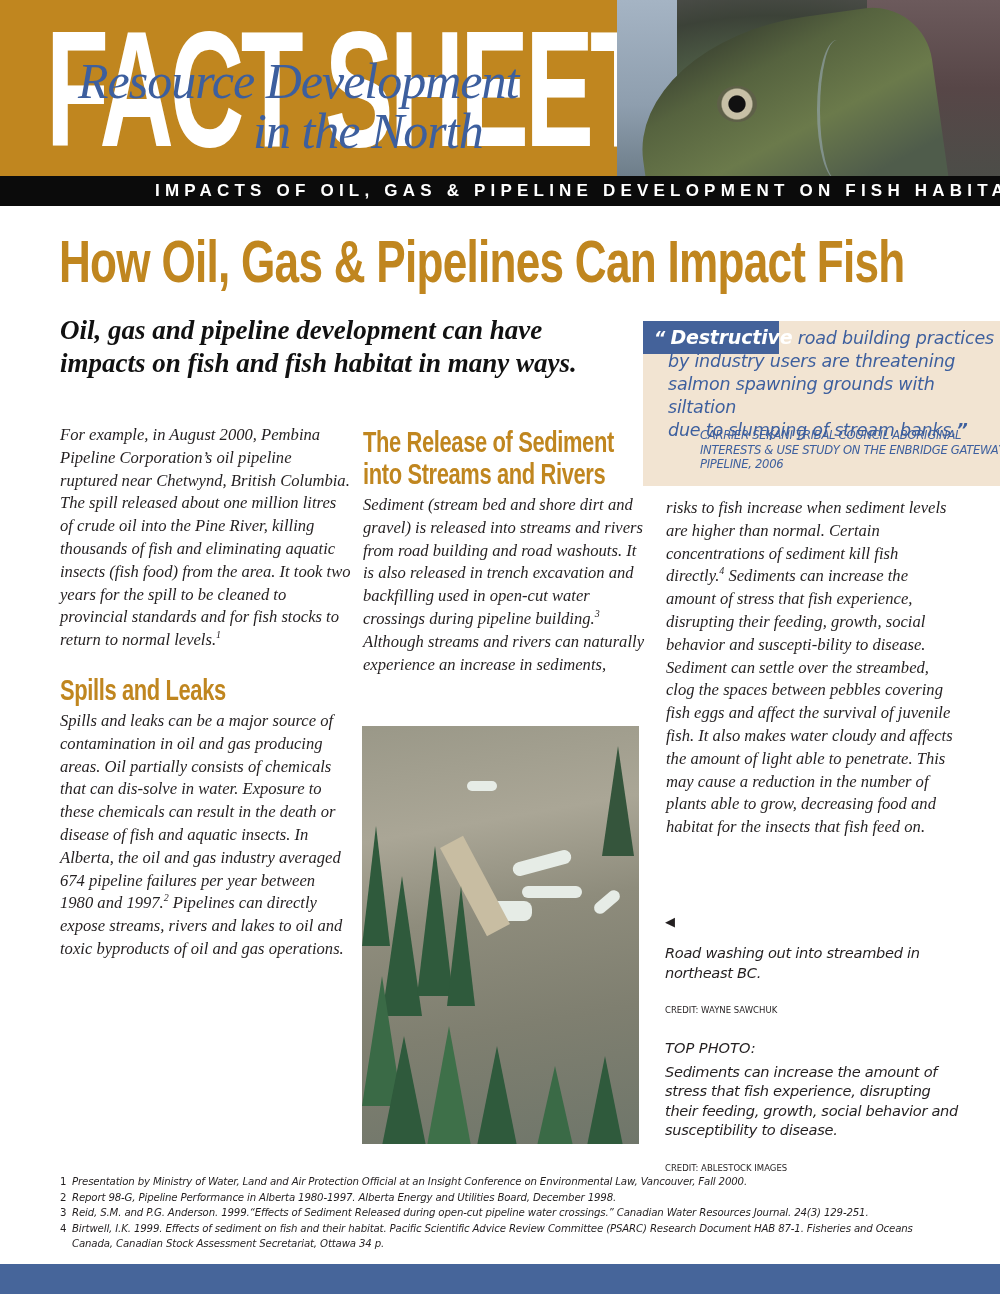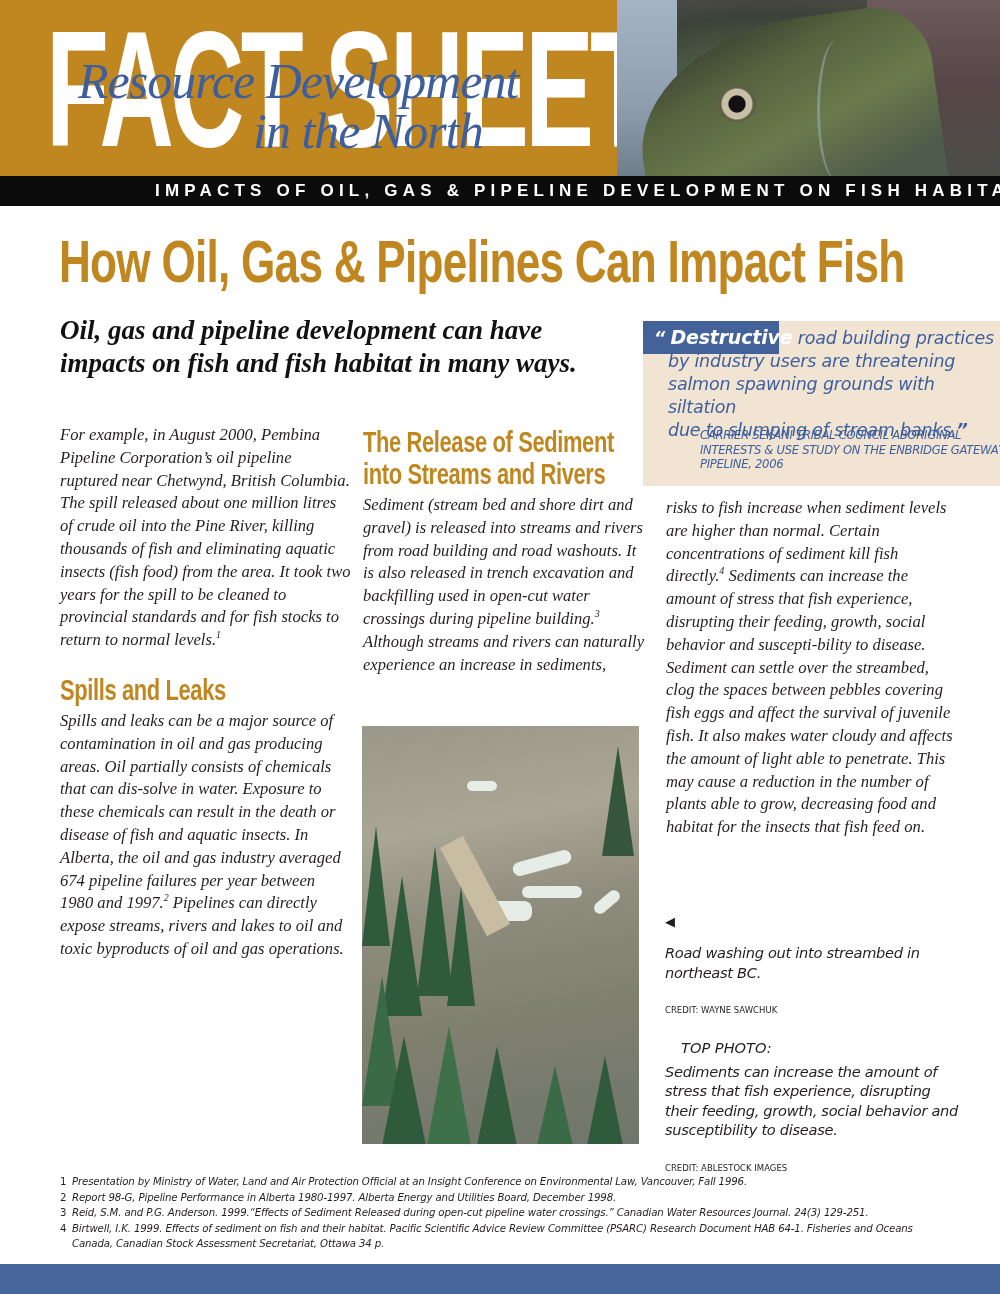--- a/index.html
+++ b/index.html
@@ -99,21 +99,21 @@
   }
   .tree { position: absolute; width: 0; height: 0; border-left: 14px solid transparent; border-right: 14px solid transparent; border-bottom: 80px solid #2f5a3c; }
   .bridge { position: absolute; left: 100px; top: 110px; width: 26px; height: 100px; background: #c8bda2; transform: rotate(-28deg); }
   .snow { position: absolute; background: #e6ece6; border-radius: 8px; }
 
   
   .caption-area { position: absolute; left: 665px; top: 915px; width: 300px; font-family: "DejaVu Sans", sans-serif; color: #231f20; }
   .arrow-left { font-size: 13px; line-height: 14px; display: block; margin-bottom: 14px; }
   .caption { font-style: italic; font-size: 14.6px; line-height: 19.5px; letter-spacing: -0.3px; }
   .credit { font-size: 8.5px; line-height: 12px; text-transform: uppercase; margin-top: 22px; letter-spacing: 0px; }
-  .top-photo-label { font-style: italic; font-size: 14.6px; line-height: 19.5px; margin-top: 22px; margin-bottom: 4px; margin-left: 16px; }
+  .top-photo-label { font-style: italic; font-size: 14.6px; line-height: 19.5px; margin-top: 22px; margin-bottom: 4px; }
 
   
   .footnotes { position: absolute; left: 60px; top: 1174px; width: 880px; font-family: "DejaVu Sans", sans-serif; font-style: italic; font-size: 10.2px; line-height: 15.5px; color: #231f20; letter-spacing: -0.15px; }
   .fn { display: flex; }
   .fn-num { width: 12px; flex: none; font-style: normal; }
   .fn-text { flex: 1; }
 
   .footer-bar { position: absolute; left: 0; top: 1264px; width: 1000px; height: 30px; background: #46659a; }
 </style>
 </head>
@@ -194,29 +194,29 @@
   <div class="caption">Road washing out into streambed in northeast BC.</div>
   <div class="credit">CREDIT: WAYNE SAWCHUK</div>
   <div class="top-photo-label">TOP PHOTO:</div>
   <div class="caption">Sediments can increase the amount of stress that fish experience, disrupting their feeding, growth, social behavior and susceptibility to disease.</div>
   <div class="credit">CREDIT: ABLESTOCK IMAGES</div>
 </div>
 
 <div class="footnotes">
   <div class="fn">
       <span class="fn-num">1</span>
-      <span class="fn-text">Presentation by Ministry of Water, Land and Air Protection Official at an Insight Conference on Environmental Law, Vancouver, Fall 1996.</span>
+      <span class="fn-text">Presentation by Ministry of Water, Land and Air Protection Official at an Insight Conference on Environmental Law, Vancouver, Fall 2000.</span>
     </div>
   <div class="fn">
       <span class="fn-num">2</span>
       <span class="fn-text">Report 98-G, Pipeline Performance in Alberta 1980-1997. Alberta Energy and Utilities Board, December 1998.</span>
     </div>
   <div class="fn">
       <span class="fn-num">3</span>
       <span class="fn-text">Reid, S.M. and P.G. Anderson. 1999.“Effects of Sediment Released during open-cut pipeline water crossings.” Canadian Water Resources Journal. 24(3) 129-251.</span>
     </div>
   <div class="fn">
       <span class="fn-num">4</span>
-      <span class="fn-text">Birtwell, I.K. 1999. Effects of sediment on fish and their habitat. Pacific Scientific Advice Review Committee (PSARC) Research Document HAB 64-1. Fisheries and Oceans Canada, Canadian Stock Assessment Secretariat, Ottawa 34 p.</span>
+      <span class="fn-text">Birtwell, I.K. 1999. Effects of sediment on fish and their habitat. Pacific Scientific Advice Review Committee (PSARC) Research Document HAB 87-1. Fisheries and Oceans Canada, Canadian Stock Assessment Secretariat, Ottawa 34 p.</span>
     </div>
 </div>
 
 <div class="footer-bar"></div>
 
 </body></html>

